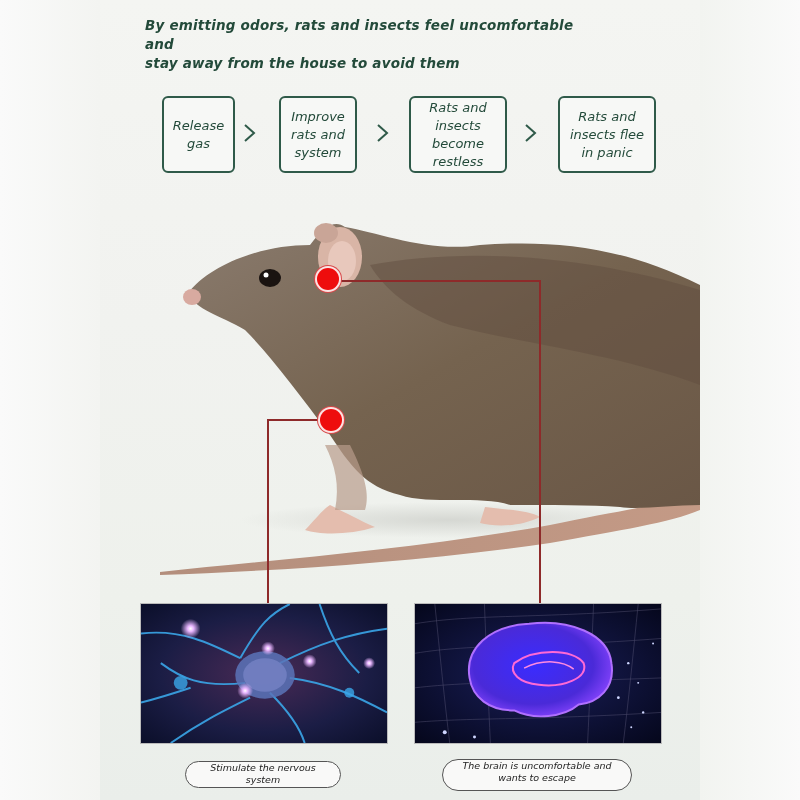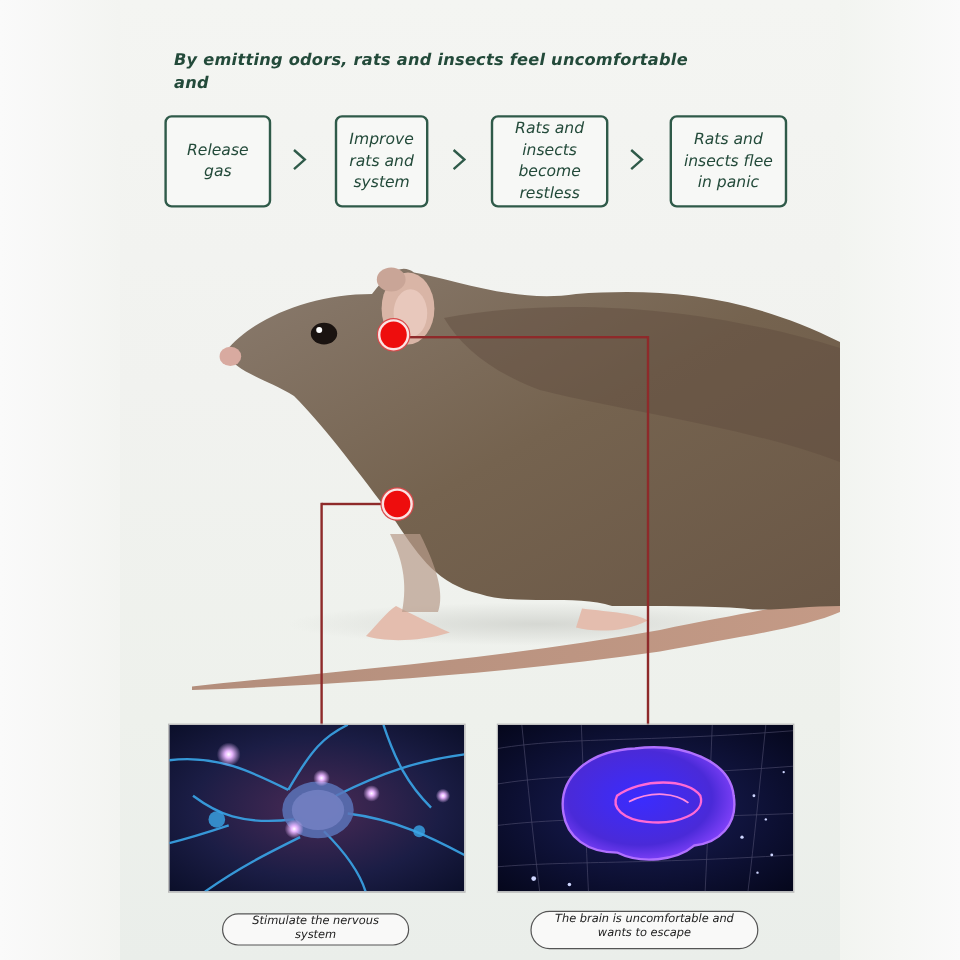--- a/index.html
+++ b/index.html
@@ -13,21 +13,20 @@
     position: absolute; top: 0; bottom: 0; width: 100px;
   }
   .side-left { left: 0; background: linear-gradient(90deg, #fafafa, #f3f4f1); }
   .side-right { right: 0; background: linear-gradient(270deg, #fafafa, #f2f4f0); }
 
   .headline {
     position: absolute; left: 145px; top: 16px; width: 460px;
     color: #234a3a; font-style: italic; font-weight: bold;
     font-size: 13.5px; line-height: 19px; letter-spacing: 0.2px;
     font-family: "DejaVu Sans", sans-serif;
-    margin-top: 25px;
   }
 
   .step {
     position: absolute; top: 96px; height: 77px;
     border: 2px solid #2f5a49; border-radius: 6px;
     background: #f7f8f6;
     display: flex; align-items: center; justify-content: center; text-align: center;
     color: #234a3a; font-style: italic; font-size: 13px; line-height: 18px;
     padding: 0 3px;
   }
@@ -59,23 +58,24 @@
   }
 </style>
 </head>
 <body>
 
 <div class="side-left"></div>
 <div class="side-right"></div>
 
 <div class="headline">
   <div>By emitting odors, rats and insects feel uncomfortable and</div>
-</div>
-
-<div class="step" style="left:137px;width:89px;">
+  <div>stay away from the house to avoid them</div>
+</div>
+
+<div class="step" style="left:162px;width:73px;">
   <span style="width:60px;">Release gas</span>
 </div>
 <div class="arrow" style="left:243px;">
   <svg viewBox="0 0 14 22">
       <polyline points="2,3 11,11 2,19" fill="none" stroke="#2f5a49" stroke-width="2"></polyline>
     </svg>
 </div>
 <div class="step" style="left:279px;width:78px;">
   <span style="width:66px;">Improve rats and system</span>
 </div>

